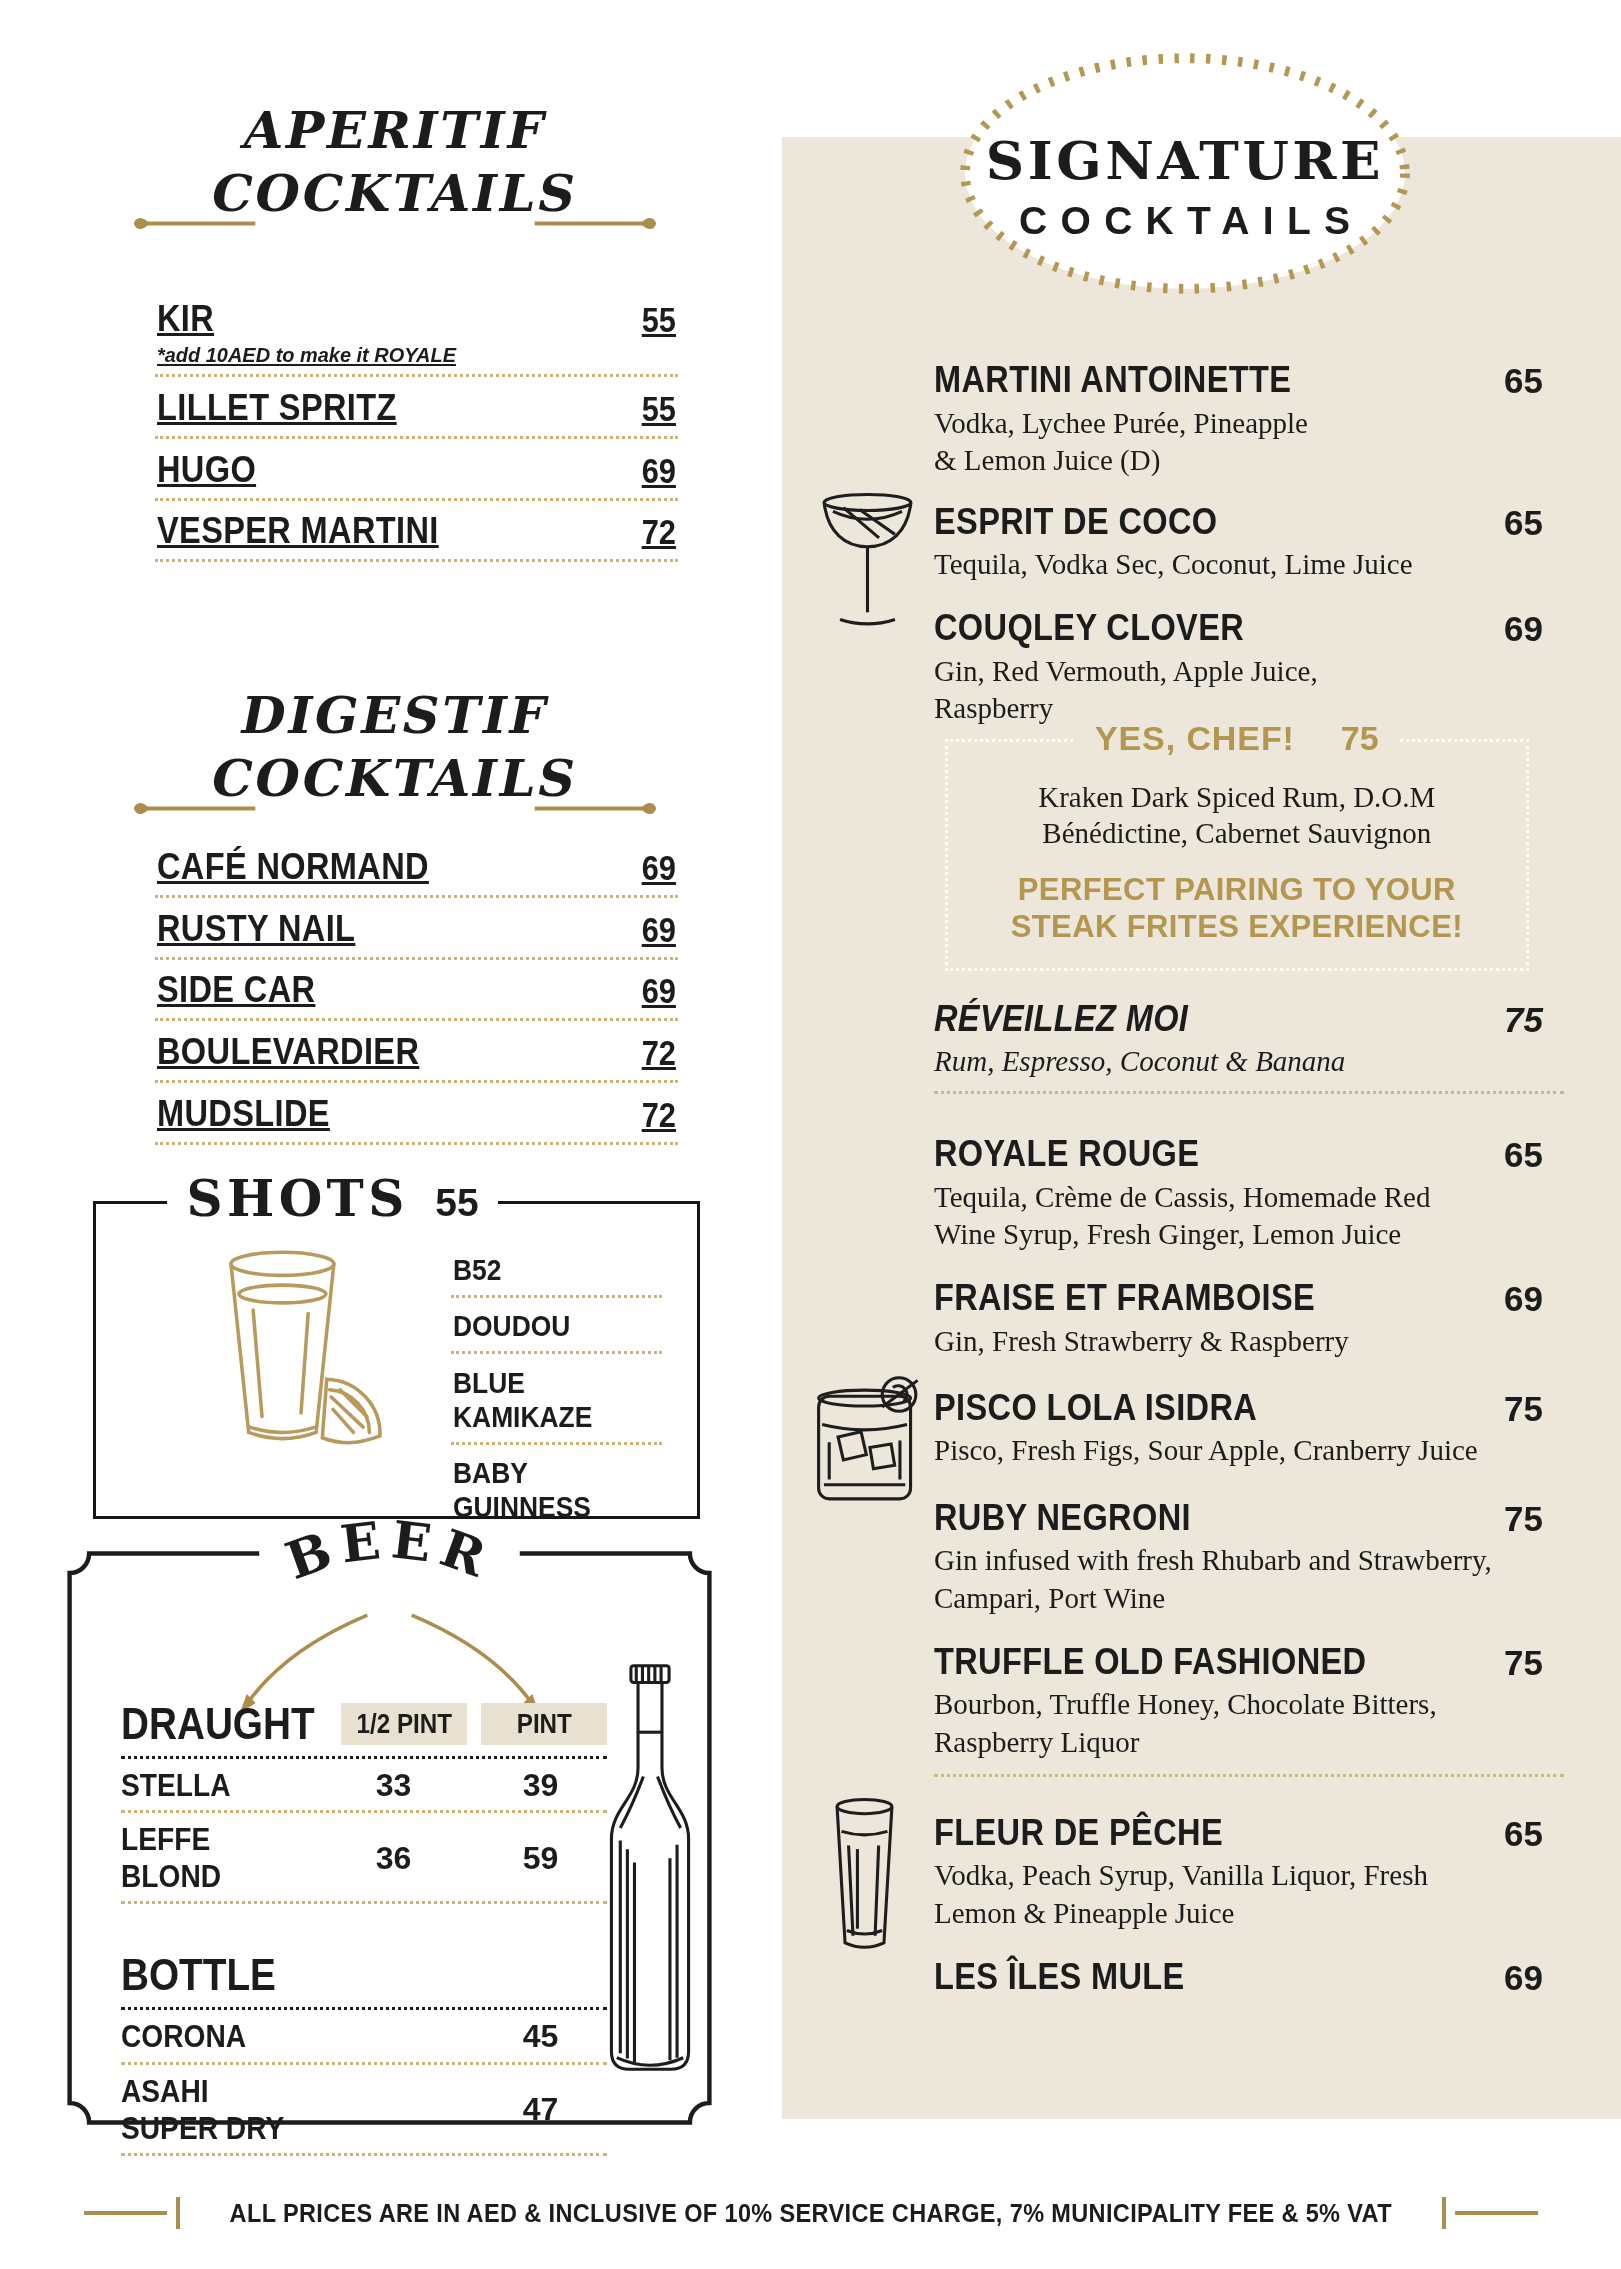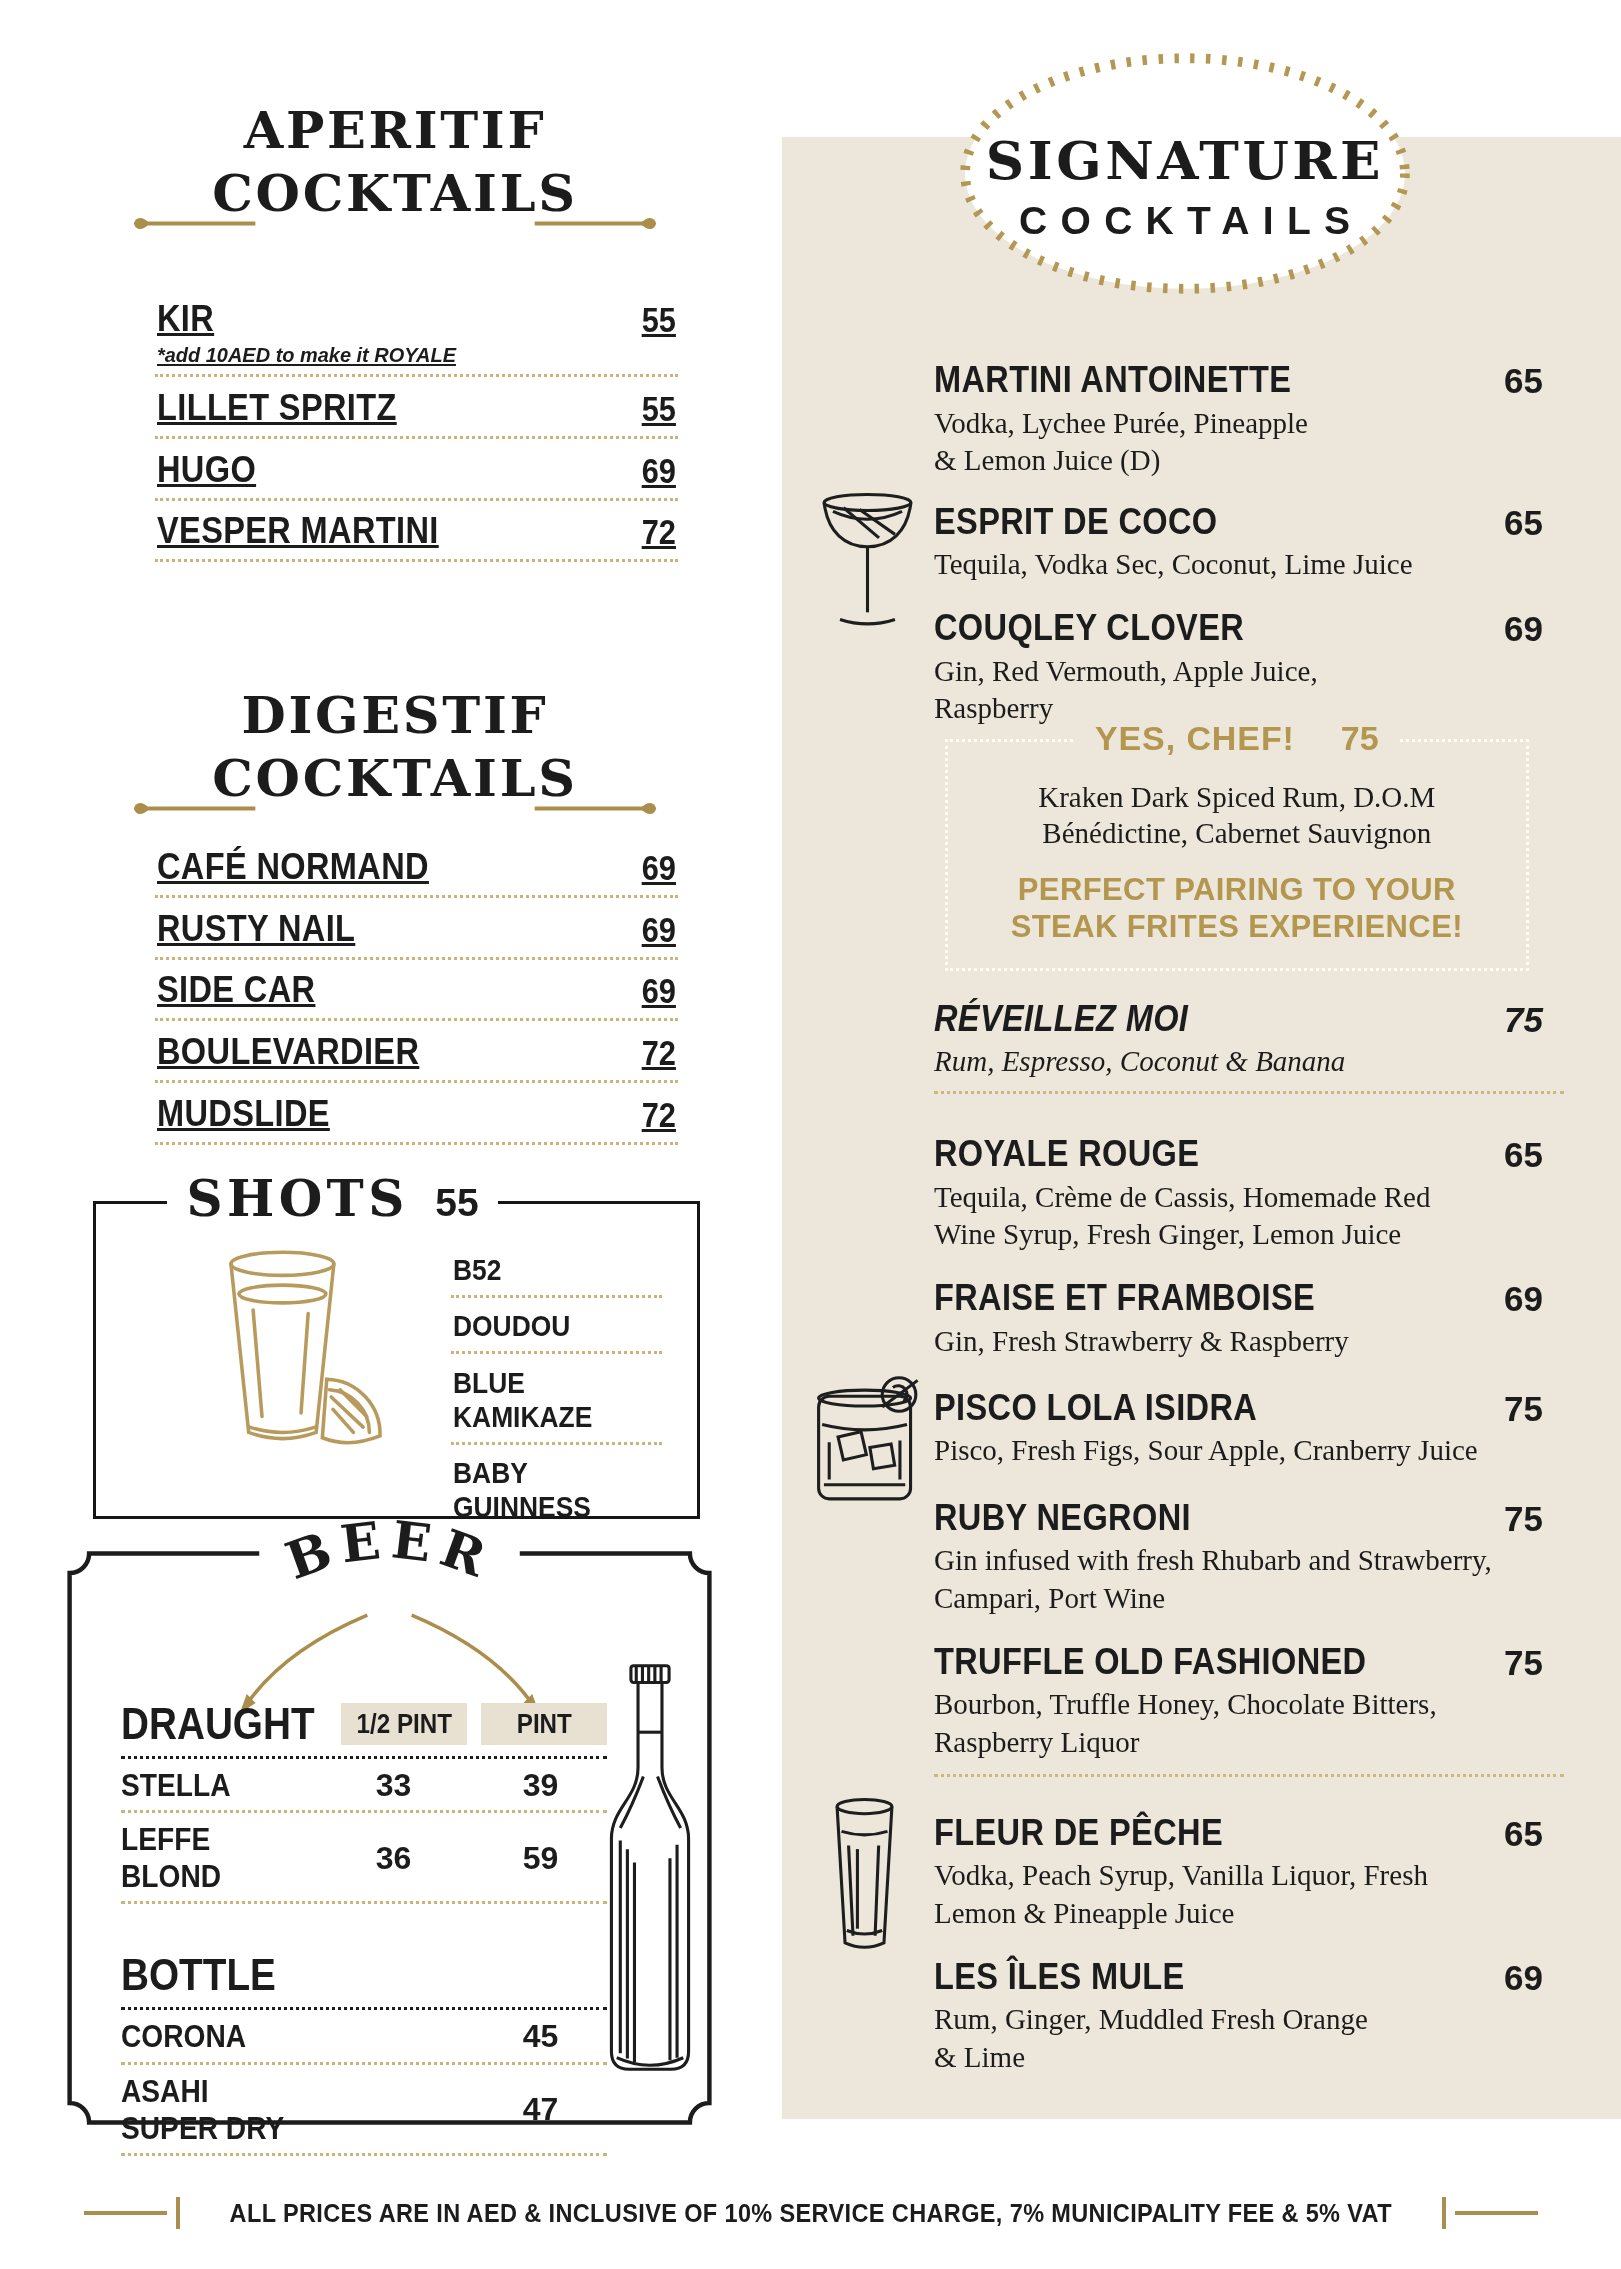--- a/index.html
+++ b/index.html
@@ -8,21 +8,21 @@
 
   
   .display{font-family:"DejaVu Serif",serif;font-weight:bold;}
   .cond{display:inline-block;transform:scaleX(0.88);transform-origin:left center;}
   .cond-r{display:inline-block;transform:scaleX(0.88);transform-origin:right center;}
 
   
   .sec{position:absolute;left:89px;width:612px;}
   #sec-aperitif{top:99px;}
   #sec-digestif{top:684px;}
-  .sec-head{position:relative;text-align:center;}
+  .sec-head{position:relative;text-align:center;font-style:italic;}
   .sec-title{font-size:51px;line-height:1.23;letter-spacing:2.7px;}
   .arr{position:absolute;top:113px;width:124px;height:23px;}
   .arr-l{left:44px;}
   .arr-r{right:44px;transform:scaleX(-1);}
   .menu-list{margin:26.6px 0 0 66px;width:523px;text-decoration:underline;}
   #sec-aperitif .menu-list{margin-top:64px;}
   .m-item{border-bottom:3.5px dotted #cdb379;padding:9.8px 1.8px 7px;}
   .m-row{display:flex;justify-content:space-between;align-items:flex-end;}
   .m-name{font-weight:bold;font-size:37px;letter-spacing:0.4px;}
   .m-price{font-weight:bold;font-size:35px;}
@@ -427,22 +427,20 @@
         </div>
         <div class="sig-desc">Vodka, Peach Syrup, Vanilla Liquor, Fresh
 Lemon &amp; Pineapple Juice</div>
       </div>
 
       <div class="sig-item">
         <div class="sig-row">
           <span class="sig-name">LES ÎLES MULE</span>
           <span class="sig-price">69</span>
         </div>
-        <div class="sig-desc">Rum, Ginger, Muddled Fresh Orange
-&amp; Lime</div>
       </div>
 
     </div>
   </div>
 
   <div id="footer">
     <div class="f-line"></div>
     <div class="f-bar"></div>
     <div class="f-text">ALL PRICES ARE IN AED &amp; INCLUSIVE OF 10% SERVICE CHARGE, 7% MUNICIPALITY FEE &amp; 5% VAT</div>
     <div class="f-bar"></div>

